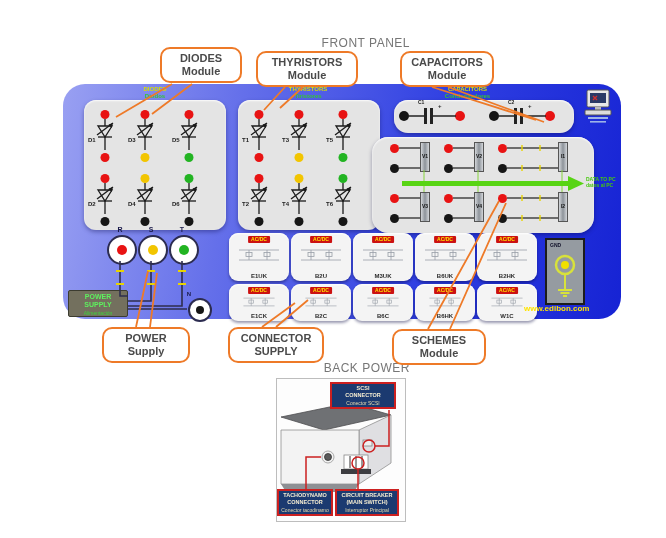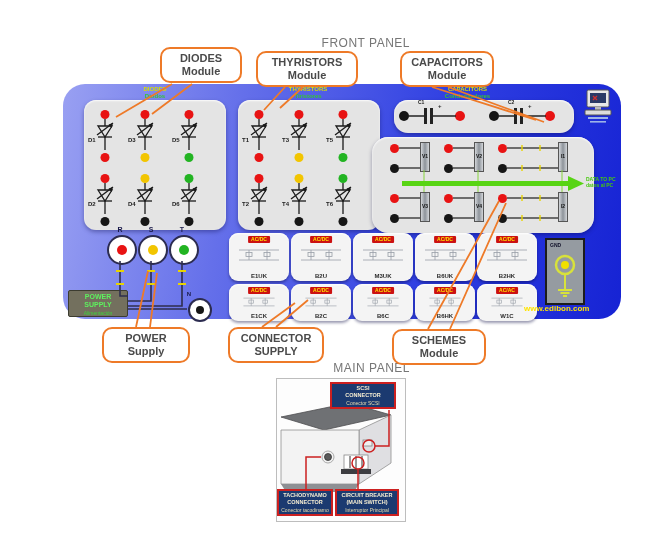--- a/index.html
+++ b/index.html
@@ -457,21 +457,21 @@
   </div>
   <div class="callout" style="left:228px;top:327px;width:84px;">
     <span>CONNECTOR</span><br>
     <span>SUPPLY</span>
   </div>
   <div class="callout" style="left:392px;top:329px;width:82px;">
     <span>SCHEMES</span><br>
     <span>Module</span>
   </div>
 
-  <div class="abs panel-title" style="left:300px;top:361px;width:110px;">MAIN PANEL</div>
+  <div class="abs panel-title" style="left:300px;top:361px;width:110px;">BACK POWER</div>
   <div class="abs" id="bp-frame"></div>
 
   <div class="navylabel" style="left:330px;top:382px;width:66px;">
     <span class="b1">SCSI</span>
     <span class="b1">CONNECTOR</span>
     <span class="b3">Conector SCSI</span>
   </div>
   <div class="navylabel" style="left:277px;top:489px;width:56px;">
     <span class="b1">TACHODYNAMO</span>
     <span class="b1">CONNECTOR</span>

